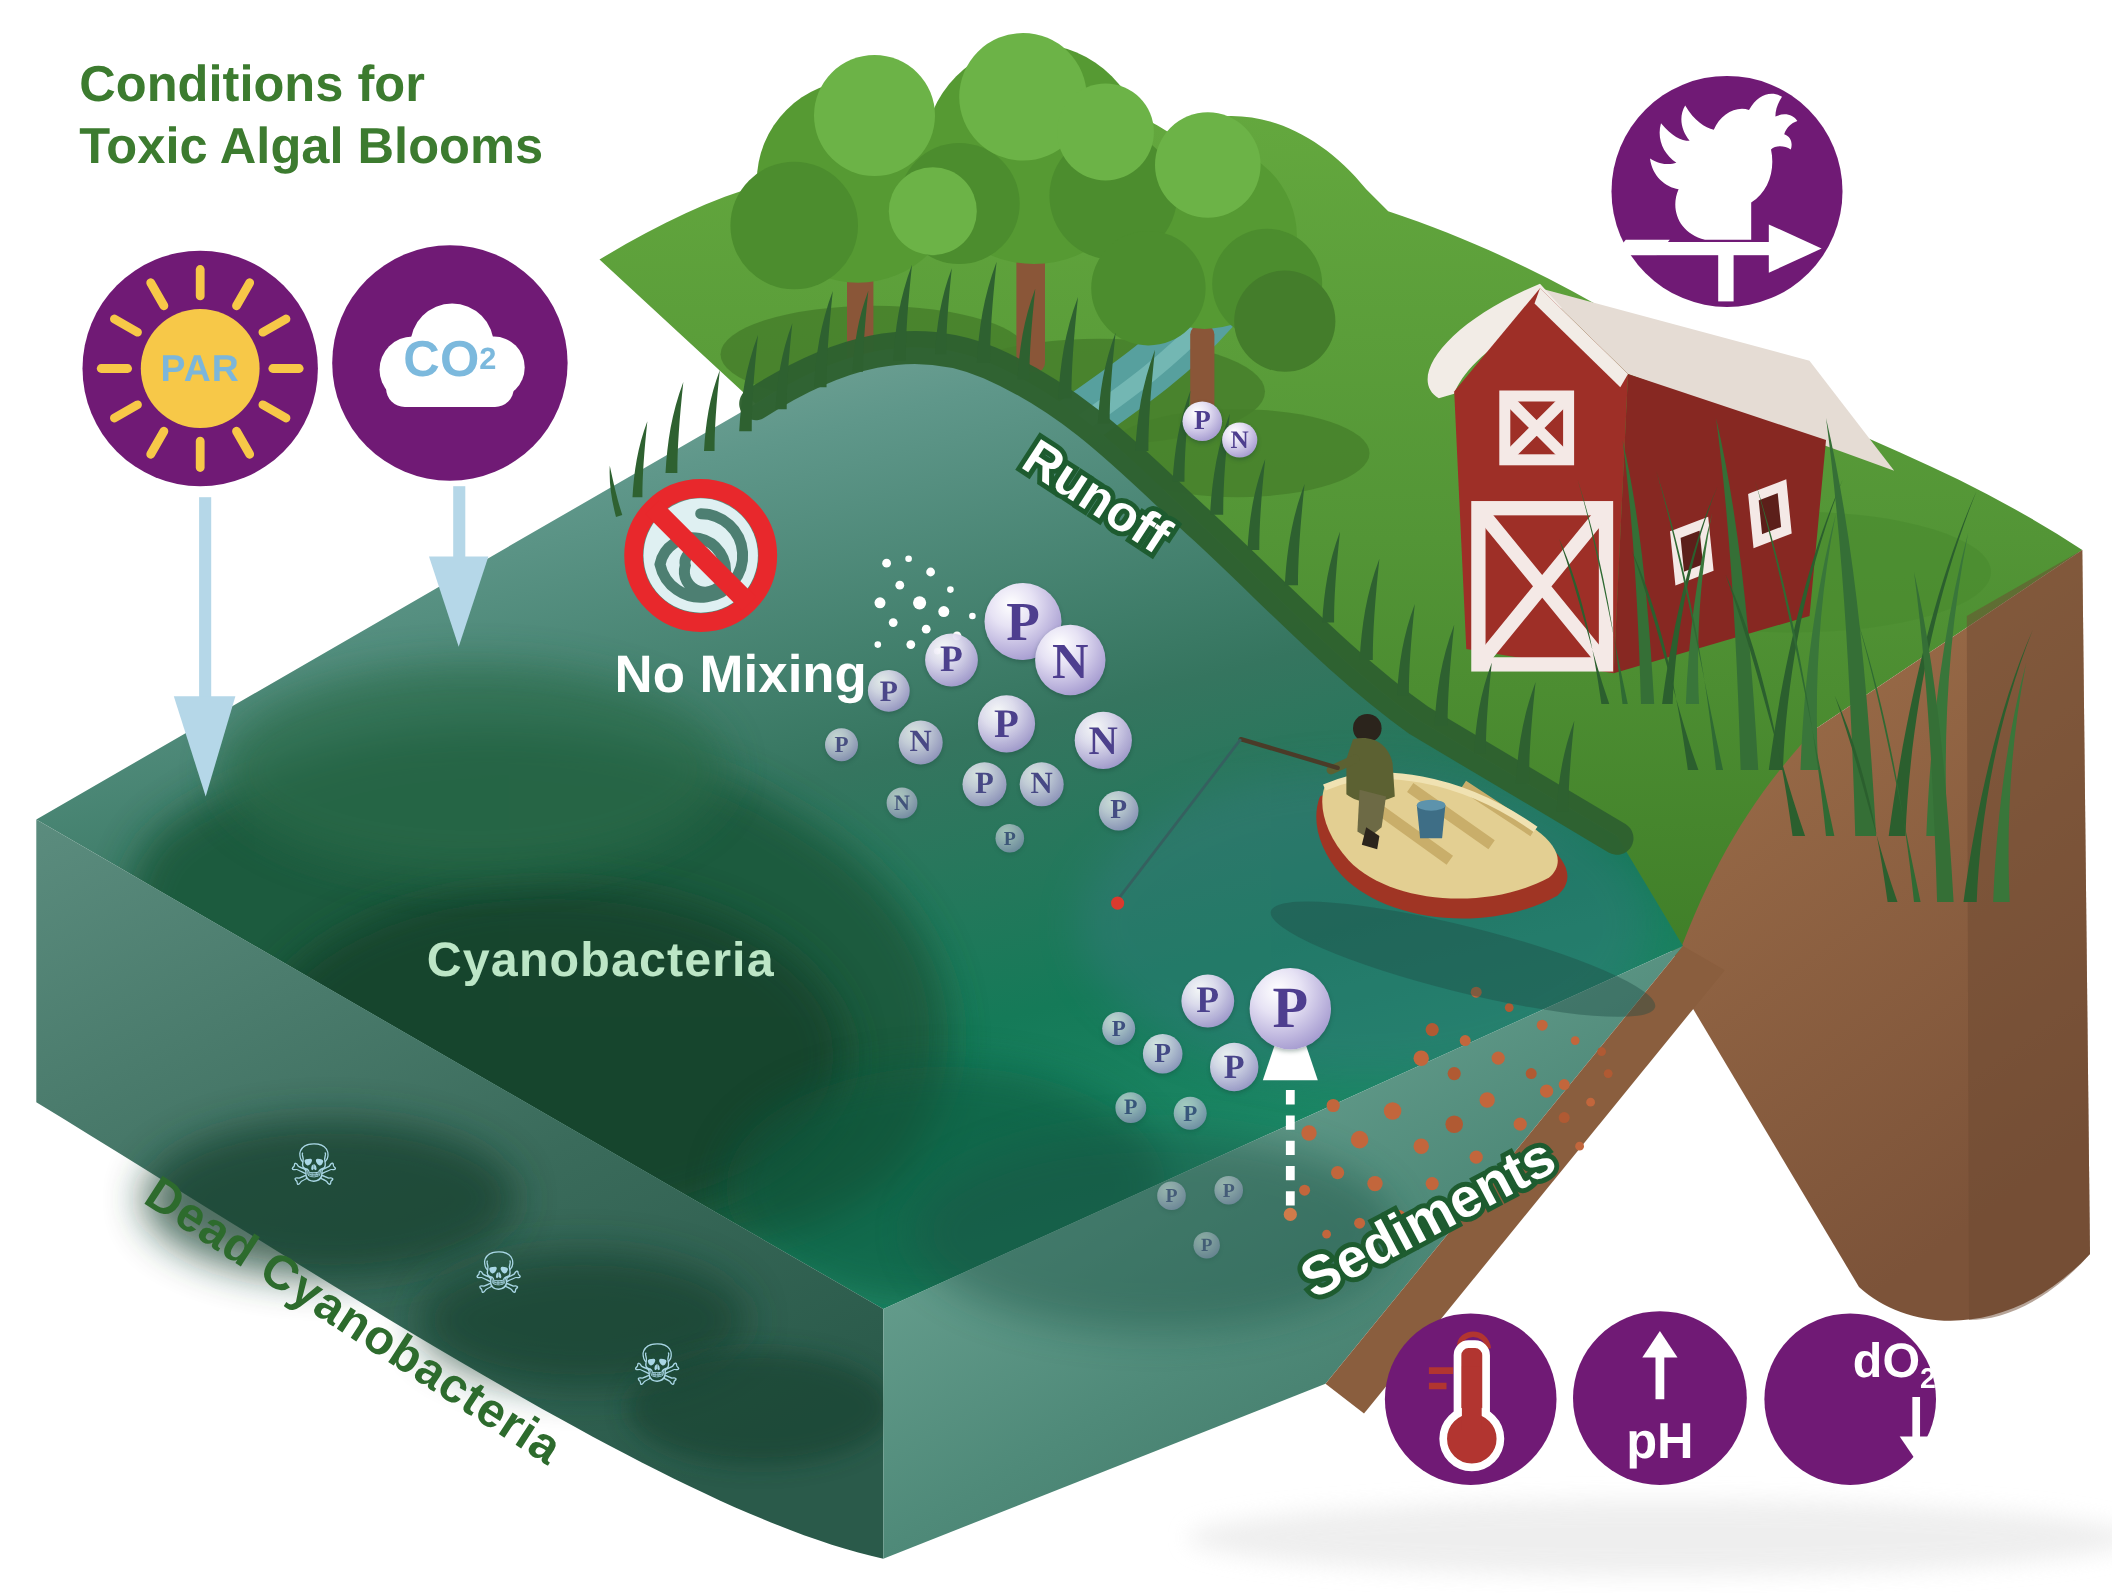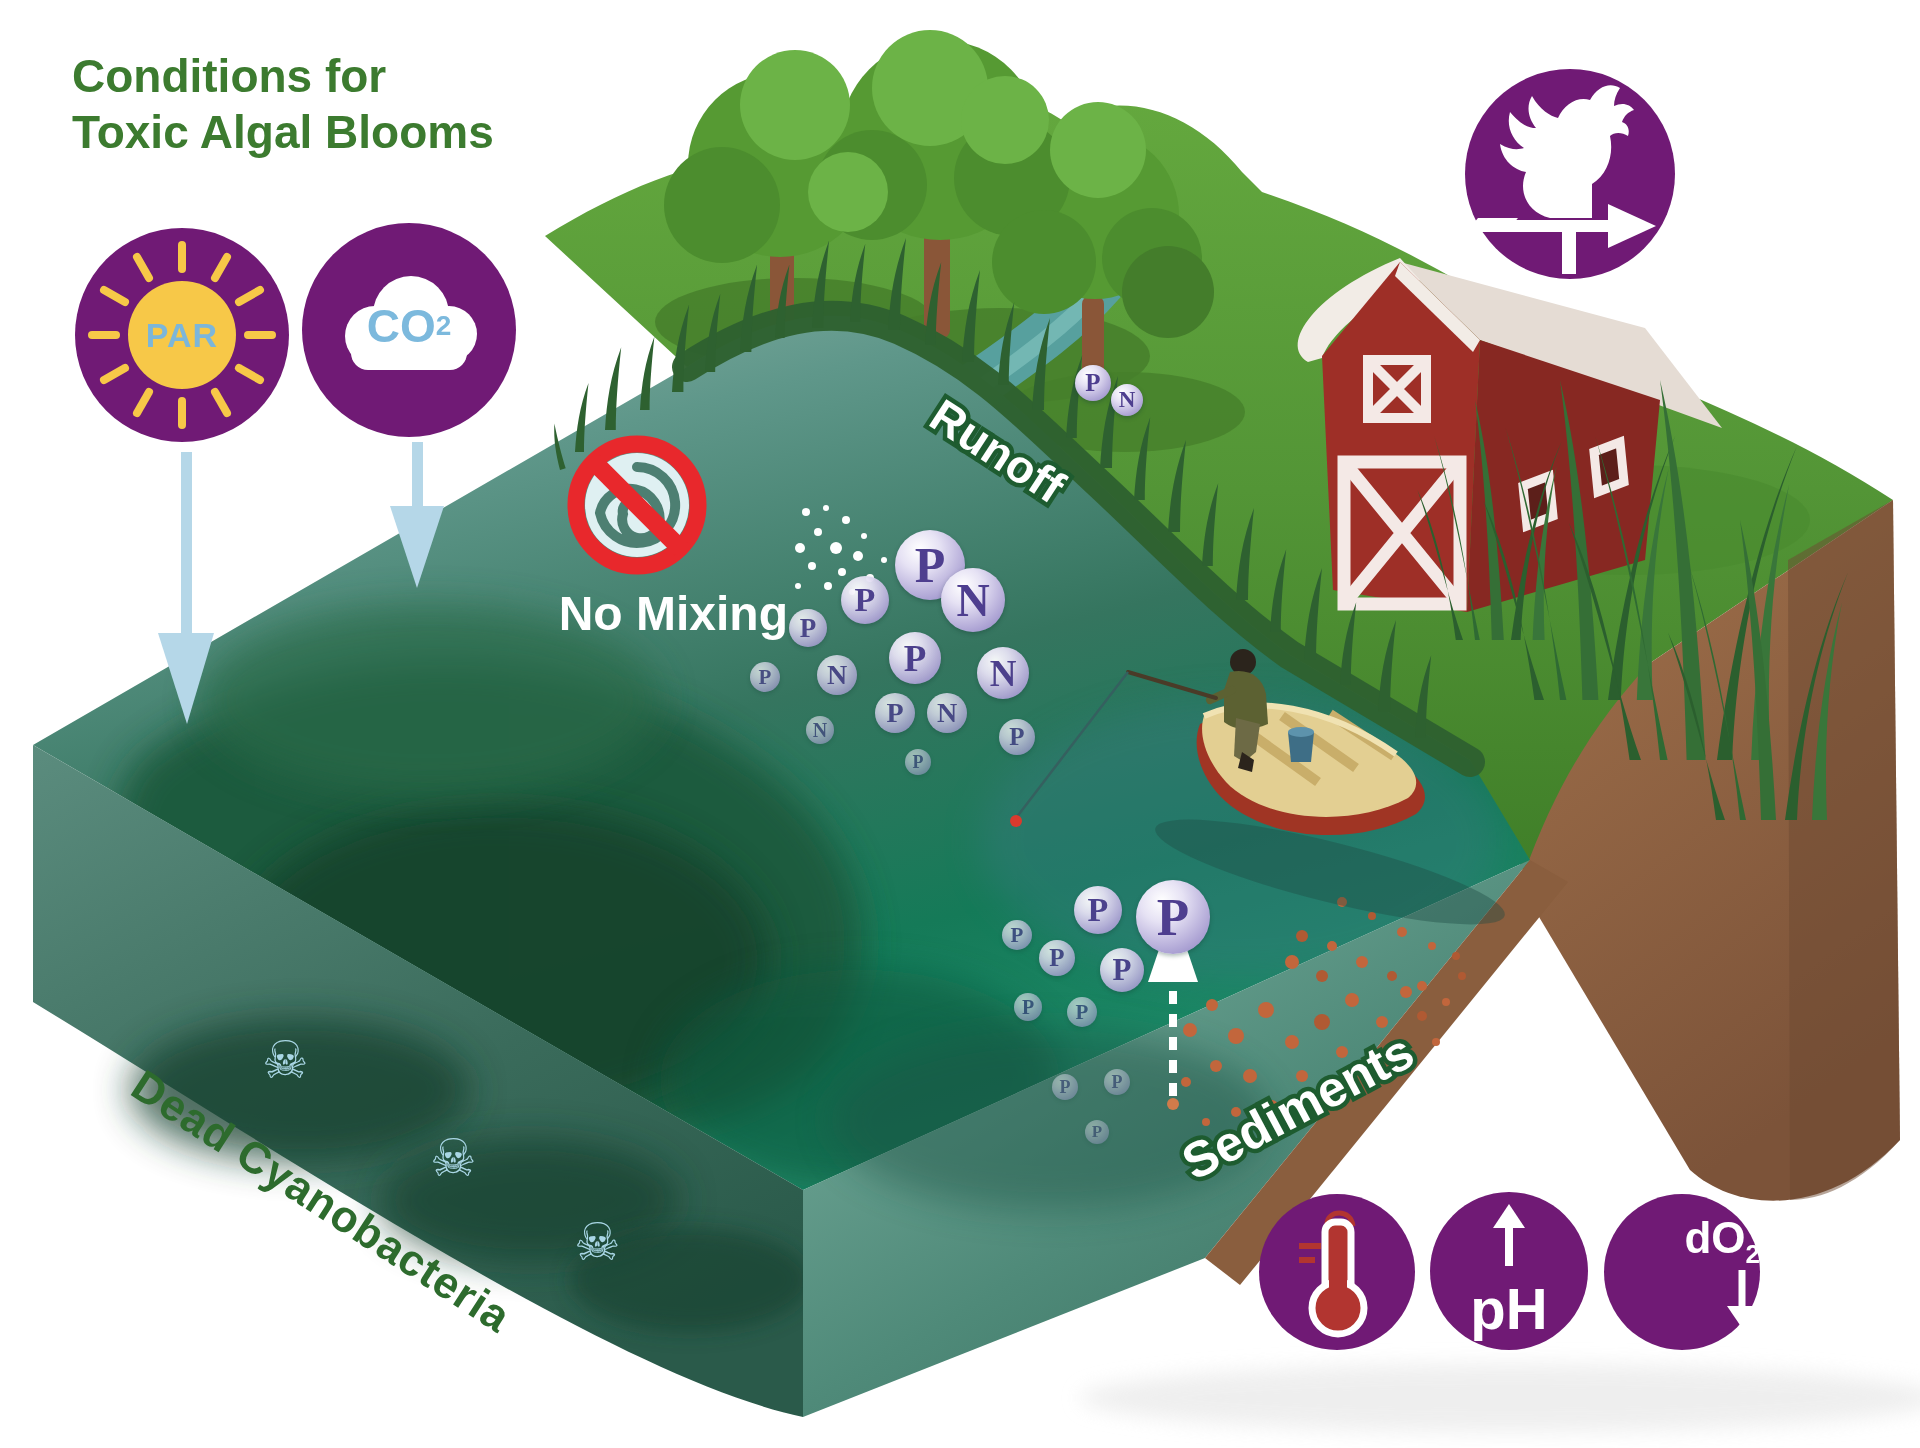--- a/index.html
+++ b/index.html
@@ -309,20 +309,21 @@
   <ellipse cx="1510" cy="1398" rx="430" ry="34" fill="#e9e9e9" opacity="0.75" filter="url(#blurM)"></ellipse>
 </svg>
 
 <div class="abs title">
   <div>Conditions for</div>
   <div>Toxic Algal Blooms</div>
 </div>
 
 <div class="lbl runoff outlined">Runoff</div>
 <div class="lbl sediments outlined">Sediments</div>
+<div class="lbl cyano">Cyanobacteria</div>
 <div class="lbl deadcyano">Dead Cyanobacteria</div>
 <div class="lbl nomix">No Mixing</div>
 
 <div class="skull" style="left:262px;top:1034px;">☠</div>
 <div class="skull" style="left:430px;top:1132px;">☠</div>
 <div class="skull" style="left:574px;top:1216px;">☠</div>
 
 <div class="badge" style="left:75px;top:228px;width:214px;height:214px;">
   <svg width="214" height="214" viewBox="-107 -107 214 214">
     <g stroke="#f7c848" stroke-width="8" stroke-linecap="round">
@@ -391,21 +392,21 @@
     <circle cx="1" cy="36" r="26" fill="#b23530" stroke="#ffffff" stroke-width="7"></circle>
     <rect x="-8" y="-30" width="18" height="58" fill="#b23530"></rect>
   </svg>
 </div>
 
 <div class="badge" style="left:1430px;top:1192px;width:158px;height:158px;flex-direction:column;">
   <svg width="40" height="64" viewBox="0 0 40 64">
     <line x1="20" y1="62" x2="20" y2="18" stroke="#ffffff" stroke-width="8"></line>
     <path d="M4,24 L36,24 L20,0 Z" fill="#ffffff"></path>
   </svg>
-  <div class="ind-text" style="font-size:58px;margin-top:12px;">pH</div>
+  <div class="ind-text" style="font-size:46px;margin-top:12px;">pH</div>
 </div>
 
 <div class="badge" style="left:1604px;top:1194px;width:156px;height:156px;flex-direction:column;align-items:flex-end;">
   <div class="ind-text" style="font-size:44px;">
     <span>dO</span><sub style="font-size:26px;">2</sub>
   </div>
   <svg width="36" height="58" viewBox="0 0 36 58" style="margin-top:4px;">
     <line x1="18" y1="0" x2="18" y2="40" stroke="#ffffff" stroke-width="7"></line>
     <path d="M3,36 L33,36 L18,58 Z" fill="#ffffff"></path>
   </svg>

